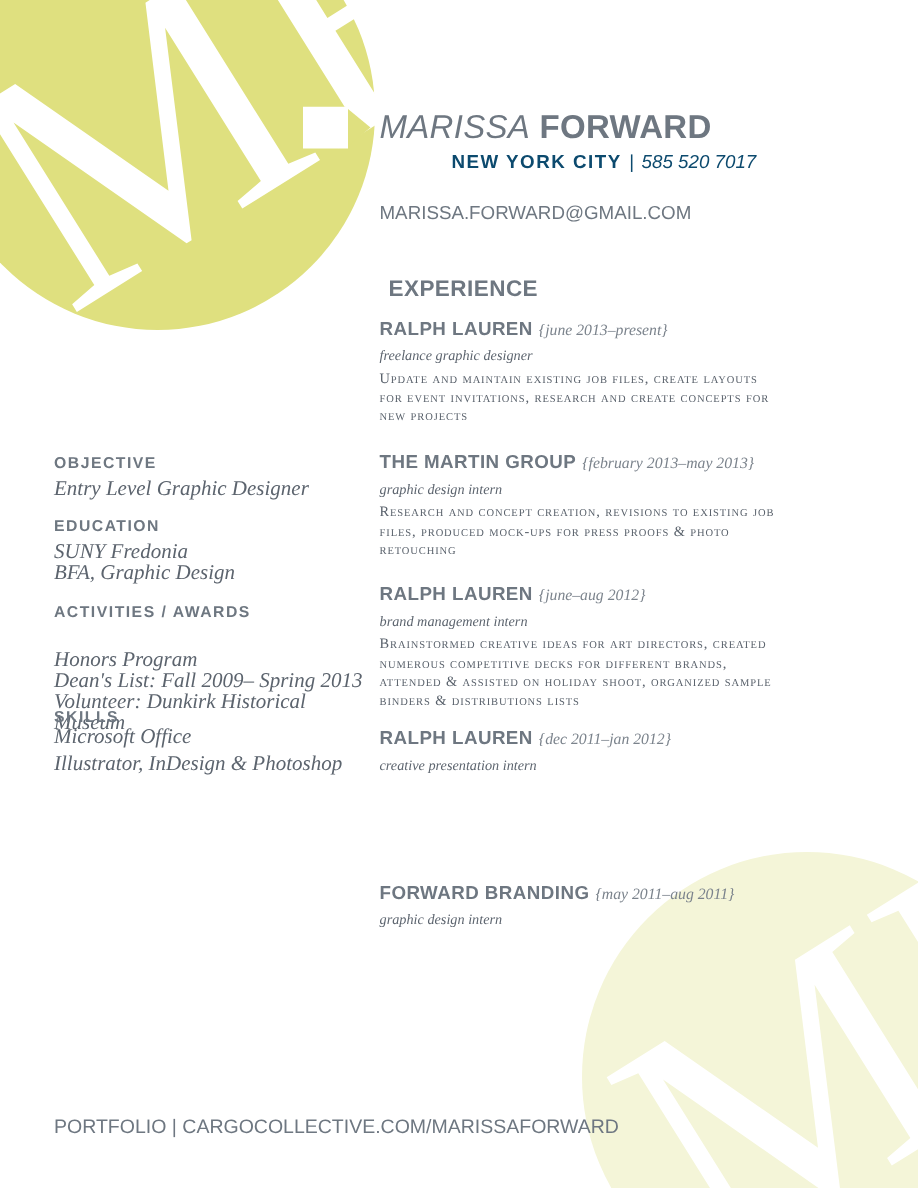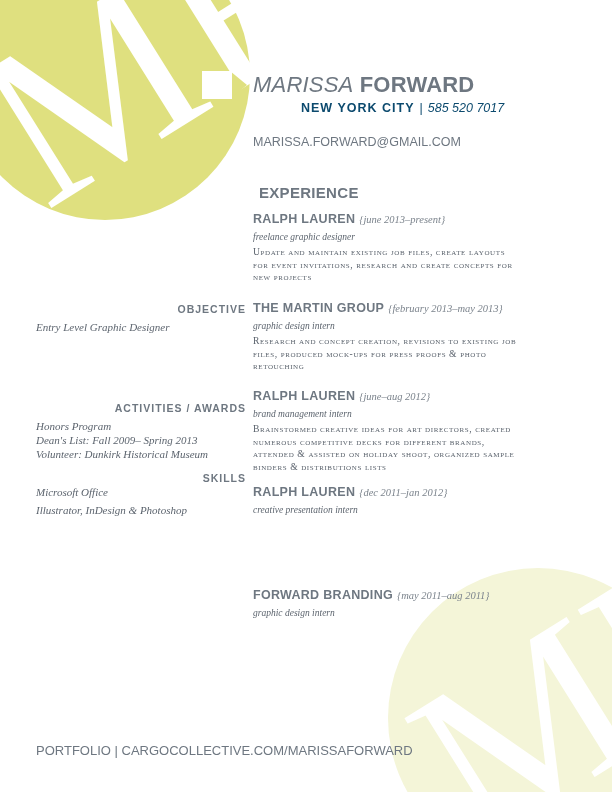--- a/index.html
+++ b/index.html
@@ -26,22 +26,22 @@
   .exp-title { position: absolute; left: 259px; top: 184px; font-size: 15px; font-weight: bold; color: #6e7781; letter-spacing: 0.3px; }
   .job { position: absolute; left: 253px; width: 270px; }
   .job-head { font-size: 12.5px; color: #6e7781; line-height: 15px; white-space: nowrap; }
   .job-head .company { font-weight: bold; letter-spacing: 0.3px; }
   .job-head .dates { font-family: Liberation Serif, serif; font-style: italic; font-size: 10.5px; margin-left: 4px; color: #7b838c; }
   .job-role { font-family: "Liberation Serif", "DejaVu Serif", serif; font-style: italic; font-size: 9.5px; color: #5c646e; margin-top: 4px; line-height: 12px; }
   .job-desc { font-family: "Liberation Serif", "DejaVu Serif", serif; font-variant: small-caps; font-size: 9.6px; color: #5a626c; line-height: 12.5px; margin-top: 3px; letter-spacing: 0.6px; }
 
   
   .left { position: absolute; left: 36px; width: 210px; }
-  .sec-head { font-size: 10.5px; font-weight: bold; color: #6e7781; letter-spacing: 1px; line-height: 13px; text-align: right; }
-  .sec-line { font-family: "Liberation Serif", "DejaVu Serif", serif; font-style: italic; font-size: 11px; color: #5c646e; line-height: 14px; }
+  .sec-head { font-size: 10.5px; font-weight: bold; color: #6e7781; letter-spacing: 1px; line-height: 13px; }
+  .sec-line { font-family: "Liberation Serif", "DejaVu Serif", serif; font-style: italic; font-size: 14px; color: #5c646e; line-height: 14px; }
 
   
   .footer { position: absolute; left: 36px; top: 743px; font-size: 13px; color: #6e7781; white-space: nowrap; }
   .footer .url { font-weight: normal; }
 </style>
 </head>
 <body>
 
 <div class="page">
 
@@ -101,24 +101,29 @@
   <div class="job" style="top:588px;">
     <div class="job-head sans"><span class="company">FORWARD BRANDING</span><span class="dates">{may 2011–aug 2011}</span></div>
     <div class="job-role">graphic design intern</div>
   </div>
 
   <div class="left" style="top:303px;">
     <div class="sec-head sans">OBJECTIVE</div>
     <div class="sec-line" style="margin-top:4px;">Entry Level Graphic Designer</div>
   </div>
 
+  <div class="left" style="top:345px;">
+    <div class="sec-head sans">EDUCATION</div>
+    <div class="sec-line" style="margin-top:4px;">SUNY Fredonia</div>
+    <div class="sec-line">BFA, Graphic Design</div>
+  </div>
 
   <div class="left" style="top:402px;">
     <div class="sec-head sans">ACTIVITIES / AWARDS</div>
-    <div class="sec-line" style="margin-top:4px;">Honors Program</div>
+    <div class="sec-line" style="margin-top:19px;">Honors Program</div>
     <div class="sec-line">Dean's List: Fall 2009– Spring 2013</div>
     <div class="sec-line">Volunteer: Dunkirk Historical Museum</div>
   </div>
 
   <div class="left" style="top:472px;">
     <div class="sec-head sans">SKILLS</div>
     <div class="sec-line">Microsoft Office</div>
     <div class="sec-line" style="margin-top:4px;">Illustrator, InDesign &amp; Photoshop</div>
   </div>
 

